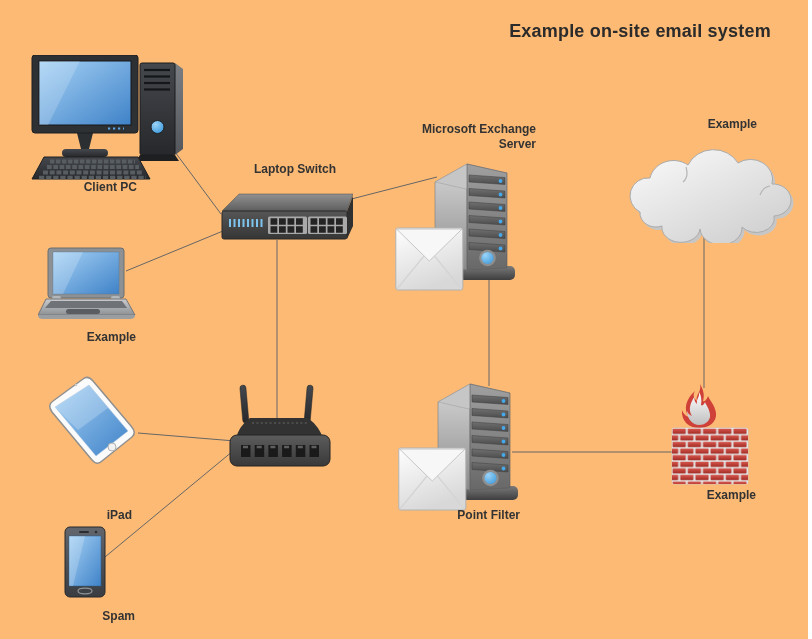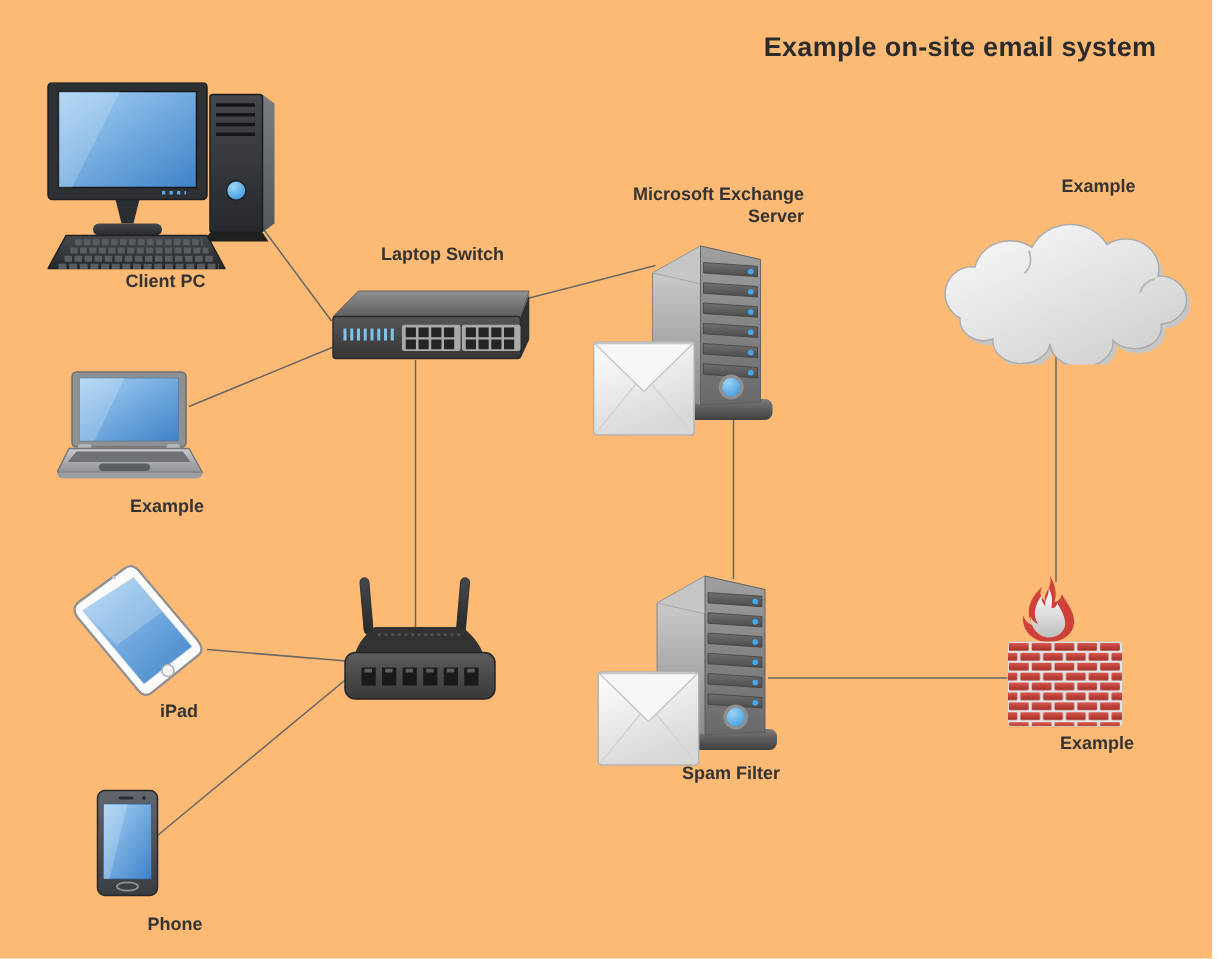--- a/index.html
+++ b/index.html
@@ -273,21 +273,21 @@
       </g>
       <g>
         <rect x="4" y="50" width="76" height="56" rx="2.5" fill="#e4e4e4" stroke="#c9c9c9" stroke-width="0.8"></rect>
         <rect x="4" y="50" width="76" height="56" rx="2.5" fill="url(#pBrick)"></rect>
       </g>
     </svg>
   </div>
 
   <div class="node-label" style="left:37px;top:180px;width:100px">Client PC</div>
   <div class="node-label" style="left:36px;top:330px;width:100px">Example</div>
-  <div class="node-label" style="left:32px;top:467px;width:100px">iPad</div>
-  <div class="node-label" style="left:35px;top:609px;width:100px">Phone</div>
+  <div class="node-label" style="left:32px;top:508px;width:100px">iPad</div>
+  <div class="node-label" style="left:35px;top:609px;width:100px">Spam</div>
   <div class="node-label" style="left:216px;top:162px;width:120px">Laptop Switch</div>
   <div class="node-label" style="left:406px;top:122px;width:130px">Microsoft Exchange Server</div>
-  <div class="node-label" style="left:420px;top:508px;width:100px">Spam Filter</div>
+  <div class="node-label" style="left:420px;top:508px;width:100px">Point Filter</div>
   <div class="node-label" style="left:657px;top:117px;width:100px">Example</div>
   <div class="node-label" style="left:656px;top:488px;width:100px">Example</div>
 
 </div>
 
 </body></html>

